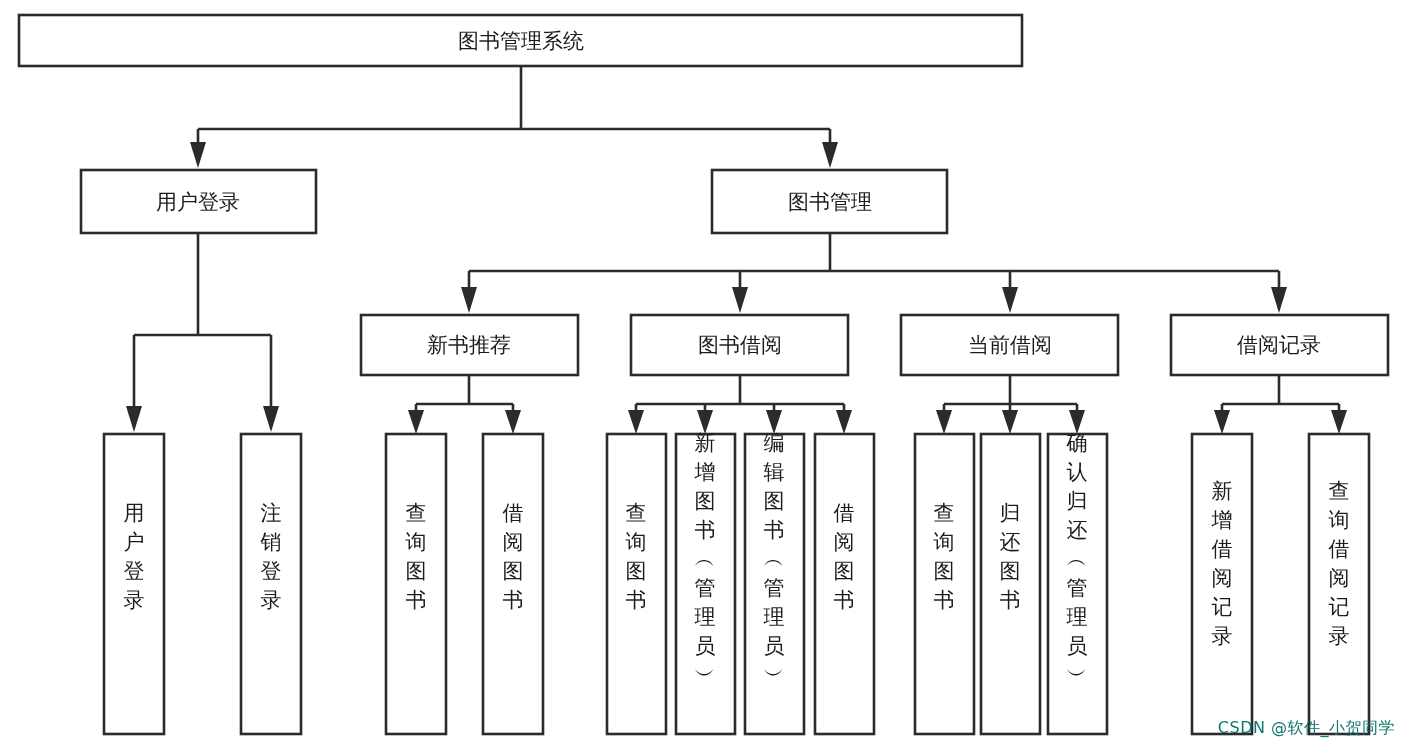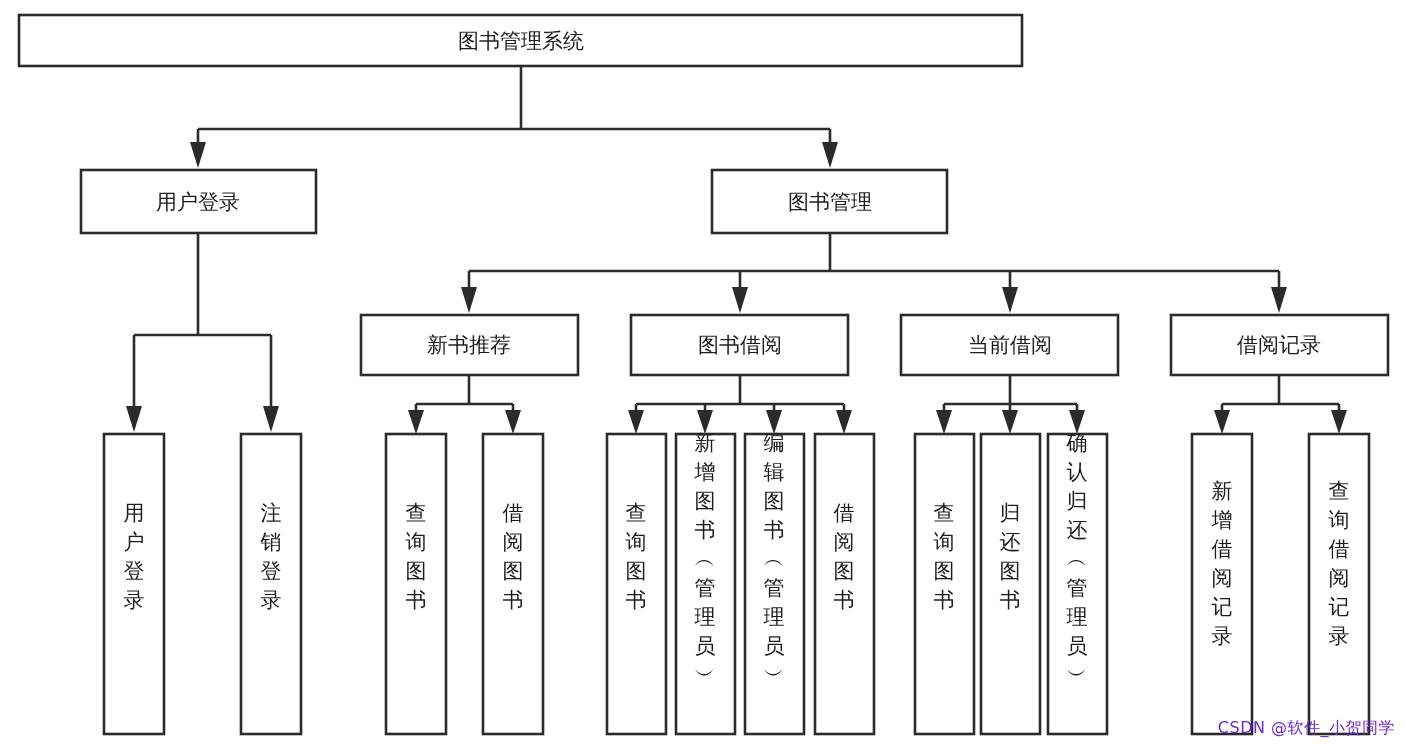--- a/index.html
+++ b/index.html
@@ -54,21 +54,21 @@
     font-family: "DejaVu Sans", "Liberation Sans", sans-serif;
     font-size: 21px;
     text-anchor: middle;
   }
   .watermark {
     position: absolute;
     right: 10px;
     bottom: 8px;
     font-family: "DejaVu Sans", "Liberation Sans", sans-serif;
     font-size: 16px;
-    color: #6d28d9;
+    color: #0f766e;
     white-space: nowrap;
     letter-spacing: 0.5px;
     pointer-events: none;
   }
 </style>
 </head>
 <body>
 
 <div id="diagram-root">
 

